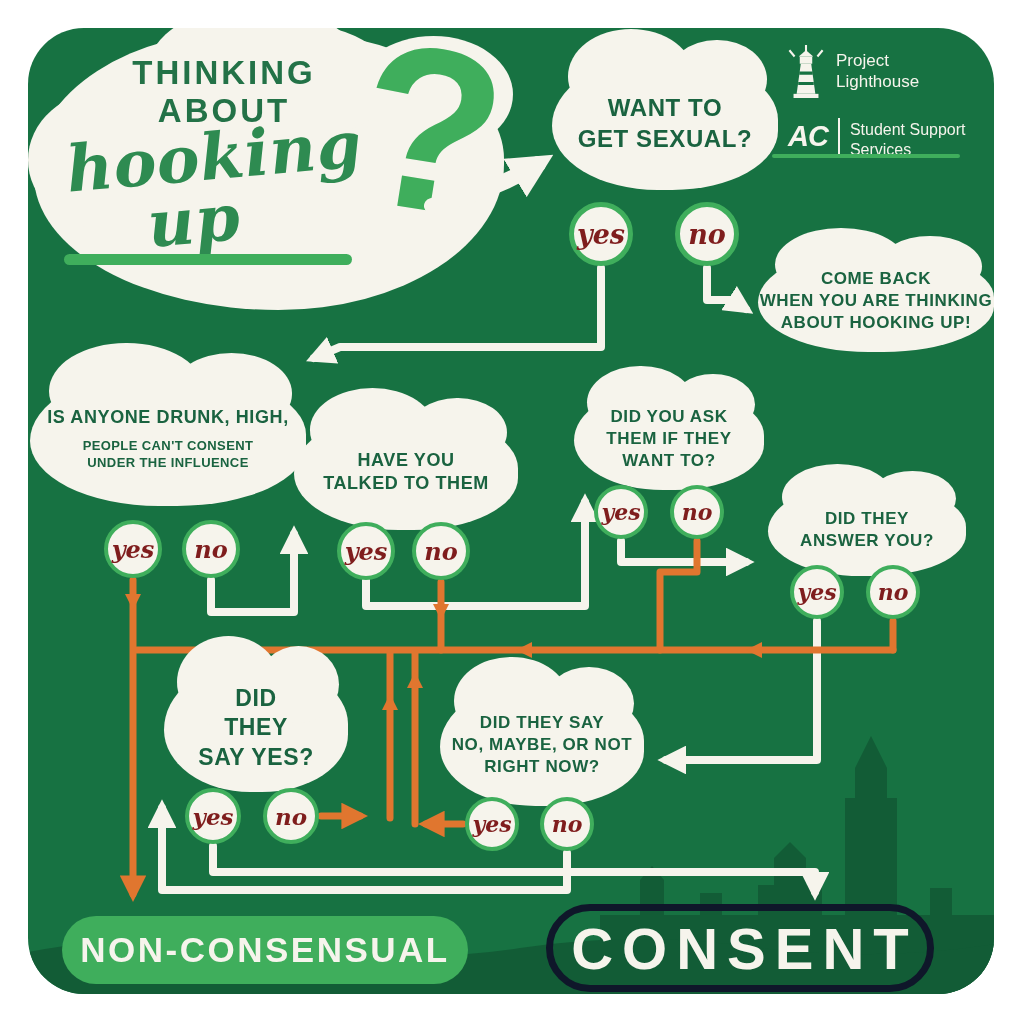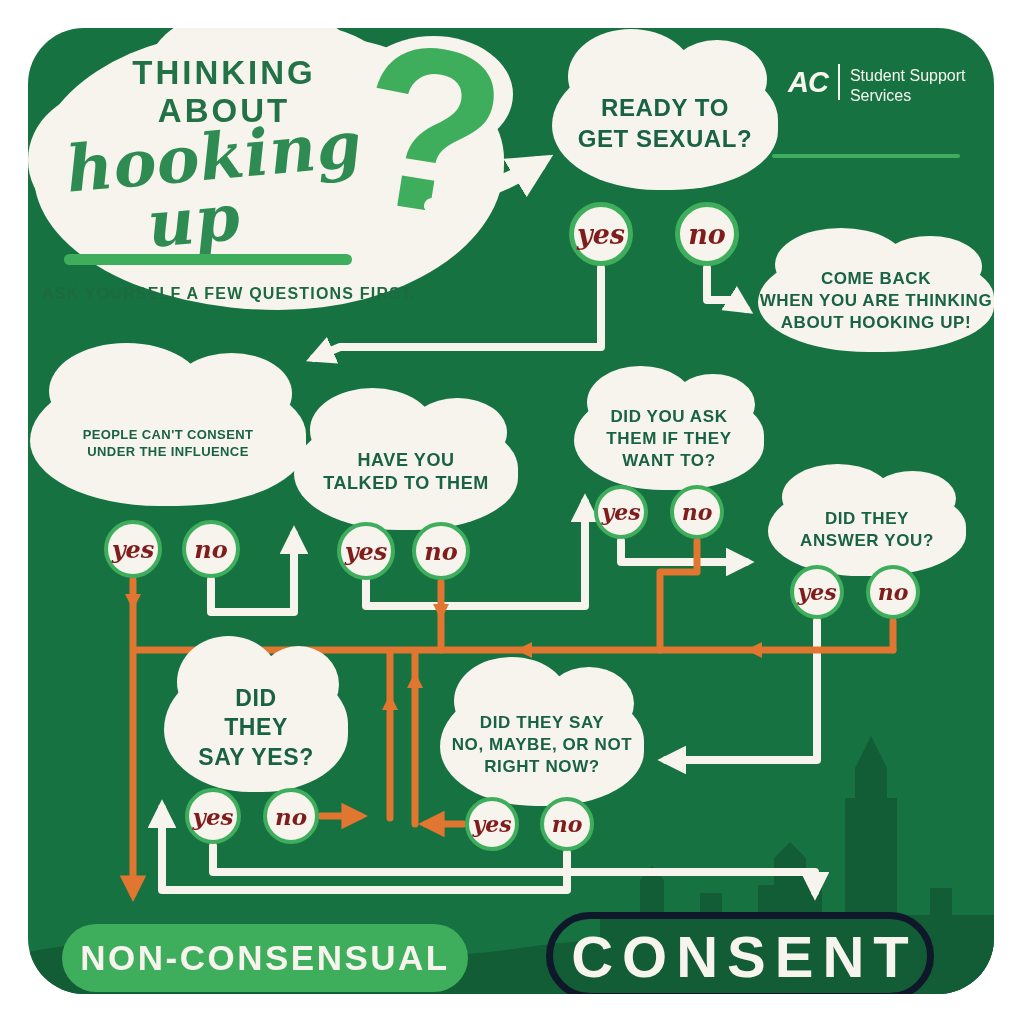--- a/index.html
+++ b/index.html
@@ -18,21 +18,21 @@
   .cloud .sub{font-size:13px;letter-spacing:.4px;margin-top:9px;line-height:1.3;}
   .title-cloud{border-radius:46% 50% 48% 52% / 50% 46% 52% 48%;z-index:3;}
   .title-cloud::before{width:46%;height:48%;top:-9%;left:24%;}
   .title-cloud::after{width:34%;height:42%;top:2%;right:-2%;}
   .bump{position:absolute;background:#f6f4ec;border-radius:50%;}
   .yn{position:absolute;box-sizing:border-box;background:#f6f4ec;border:4px solid #3fae5c;border-radius:50%;display:flex;align-items:center;justify-content:center;font-family:"DejaVu Serif",serif;font-style:italic;font-weight:bold;color:#7f1d1d;z-index:4;}
   .yn.big{width:64px;height:64px;font-size:27px;border-width:5px;}
   .yn.mid{width:58px;height:58px;font-size:24px;}
   .yn.md{width:56px;height:56px;font-size:23px;}
   .yn.sm{width:54px;height:54px;font-size:22px;}
-  .pill{position:absolute;display:flex;align-items:center;justify-content:center;color:#f6f4ec;font-weight:bold;z-index:4;margin-top:8px;}
+  .pill{position:absolute;display:flex;align-items:center;justify-content:center;color:#f6f4ec;font-weight:bold;z-index:4;}
   .pill-neg{left:62px;top:916px;width:406px;height:68px;background:#3fae5c;border-radius:36px;font-size:35px;letter-spacing:2.5px;}
   .pill-pos{left:546px;top:904px;width:388px;height:88px;border:7px solid #0f172a;border-radius:44px;font-size:58px;letter-spacing:9px;text-indent:9px;box-sizing:border-box;background:transparent;}
   .brand{position:absolute;color:#f6f4ec;z-index:3;}
   .brand .row{display:flex;align-items:center;}
   .brand .txt{font-size:17px;line-height:21px;font-weight:normal;}
   .brand .abbr{font-size:29px;font-weight:bold;font-style:italic;letter-spacing:-1px;}
   .brand .bar{width:2px;height:36px;background:#f6f4ec;margin:0 10px;}
   .rule{position:absolute;left:772px;top:154px;width:188px;height:4px;background:#3fae5c;border-radius:2px;z-index:3;}
   
   .t-line{position:absolute;left:0;width:380px;text-align:center;color:#237247;font-weight:bold;letter-spacing:3px;font-size:33px;}
@@ -98,51 +98,65 @@
 
   <div class="cloud title-cloud" style="left:34px;top:30px;width:470px;height:280px;">
     <div class="bump" style="left:140px;top:-8px;width:220px;height:120px;"></div>
     <div class="bump" style="left:-6px;top:60px;width:160px;height:140px;"></div>
     <div class="t-line" style="top:22px;">THINKING</div>
     <div class="t-line" style="top:60px;">ABOUT</div>
     <div class="t-script" style="top:86px;">hooking</div>
     <div class="t-script" style="top:150px;left:-20px;">up</div>
     <div class="t-underline"></div>
     <div class="t-q">?</div>
-    <div class="t-sub">ASK YOURSELF A FEW QUESTIONS FIRST.</div>
   </div>
 
   <svg class="layer quest" viewBox="0 0 1024 1024">
     <path d="M432 206 Q492 192 538 164" stroke="#f6f4ec" stroke-width="16" fill="none" stroke-linecap="round" marker-end="url(#aq)"></path>
   </svg>
 
   <div class="brand" style="left:788px;top:44px;">
+    <div class="row">
+      <svg width="36" height="54" viewBox="0 0 34 52">
+        <path d="M6 12 L1 6 M17 8 V1 M28 12 L33 6" stroke="#f6f4ec" stroke-width="2" fill="none"></path>
+        <path d="M10 12 L17 6 L24 12 Z" fill="#f6f4ec"></path>
+        <rect x="11" y="12" width="12" height="7" fill="#f6f4ec"></rect>
+        <path d="M12 19 L22 19 L26 48 L8 48 Z" fill="#f6f4ec"></path>
+        <path d="M10.5 28 H23.5 M9.5 38 H24.5" stroke="#177242" stroke-width="3"></path>
+        <rect x="5" y="48" width="24" height="4" fill="#f6f4ec"></rect>
+      </svg>
+      <div class="txt" style="margin-left:12px;">
+        <span style="display:block;">Project</span>
+        <span style="display:block;">Lighthouse</span>
+      </div>
+    </div>
     <div class="row" style="margin-top:14px;">
       <span class="abbr">AC</span>
       <span class="bar"></span>
       <div class="txt" style="font-size:16px;line-height:20px;">
         <span style="display:block;margin-top:8px;">Student Support</span>
         <span style="display:block;">Services</span>
       </div>
     </div>
   </div>
   <div class="rule"></div>
 
   <div class="cloud" style="left:552px;top:58px;width:226px;height:132px;font-size:24px;">
-    <span>READY TO</span>
+    <span>WANT TO</span>
     <span>GET SEXUAL?</span>
   </div>
 
   <div class="cloud" style="left:758px;top:250px;width:236px;height:102px;font-size:17px;">
     <span>COME BACK</span>
     <span>WHEN YOU ARE THINKING</span>
     <span>ABOUT HOOKING UP!</span>
   </div>
 
   <div class="cloud" style="left:30px;top:372px;width:276px;height:134px;font-size:18px;">
+    <span>IS ANYONE DRUNK, HIGH,</span>
     <span class="sub">PEOPLE CAN'T CONSENT</span>
     <span class="sub" style="margin-top:0;">UNDER THE INFLUENCE</span>
   </div>
 
   <div class="cloud" style="left:294px;top:414px;width:224px;height:116px;font-size:18px;">
     <span>HAVE YOU</span>
     <span>TALKED TO THEM</span>
   </div>
 
   <div class="cloud" style="left:574px;top:388px;width:190px;height:102px;font-size:17px;">

